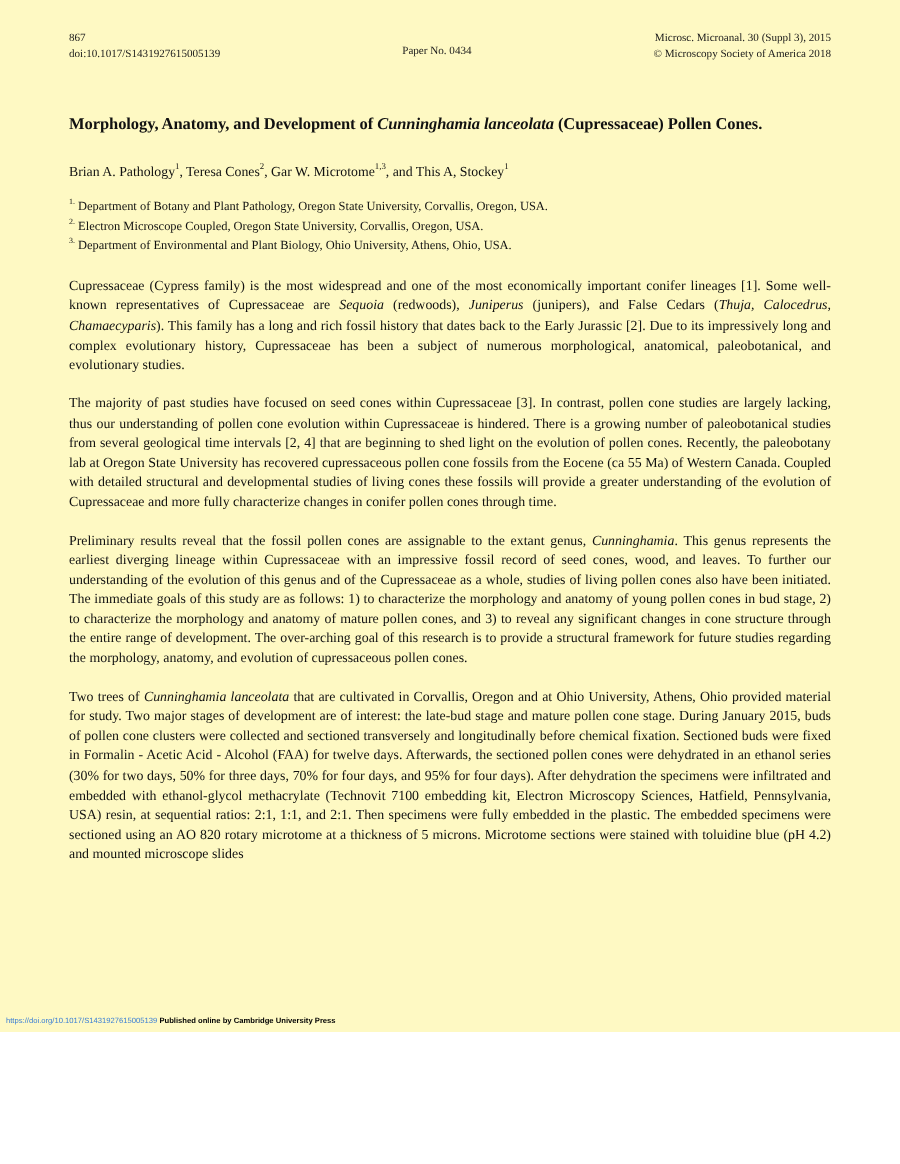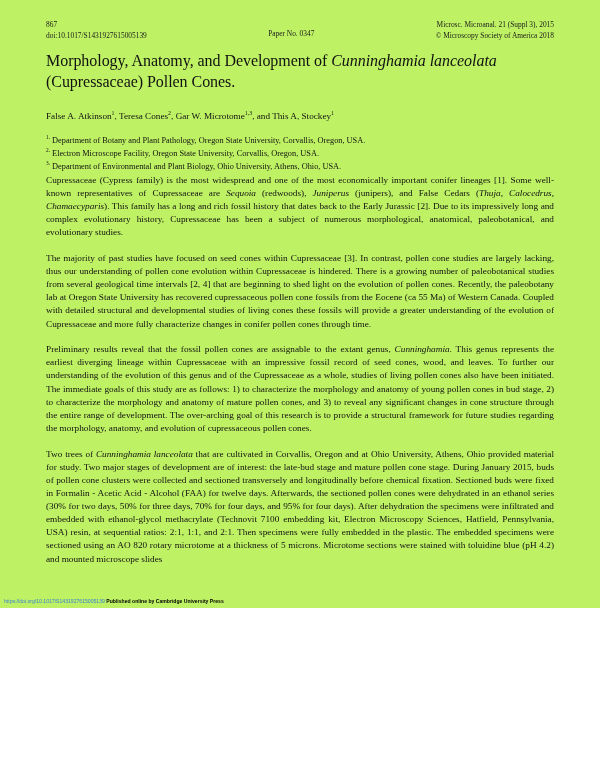--- a/index.html
+++ b/index.html
@@ -13,22 +13,22 @@
     position: relative;
     font-family: "Liberation Serif", "DejaVu Serif", serif;
     color: #111111;
     overflow: hidden;
   }
 
   .page {
     position: absolute;
     left: 0; top: 0;
     width: 600px;
-    height: 608px;
-    background: #bef264;
+    height: 688px;
+    background: #fef9c3;
   }
 
   .content {
     position: absolute;
     left: 46px;
     top: 20px;
     width: 508px;
   }
 
   
@@ -40,23 +40,23 @@
     line-height: 1.46;
     color: #1a1a1a;
   }
   .runhead-left { text-align: left; white-space: nowrap; }
   .runhead-mid  { text-align: center; padding-top: 8.6px; white-space: nowrap; }
   .runhead-right{ text-align: right; white-space: nowrap; }
   .runhead-line { display: block; }
 
   
   .title {
-    margin-top: 8px;
-    font-size: 16px;
-    font-weight: normal;
+    margin-top: 34px;
+    font-size: 11px;
+    font-weight: bold;
     line-height: 1.36;
     letter-spacing: -0.05px;
   }
   .title .it { font-style: italic; }
 
   
   .authors {
     margin-top: 17px;
     font-size: 9.2px;
     line-height: 1.4;
@@ -69,21 +69,21 @@
 
   
   .affils {
     margin-top: 12px;
     font-size: 8.3px;
     line-height: 1.56;
   }
   .affil { display: block; }
 
   
-  .body-block { }
+  .body-block { margin-top: 14px; }
   p.para {
     margin: 0 0 12.5px 0;
     font-size: 9.25px;
     line-height: 1.42;
     text-align: justify;
     text-justify: inter-word;
     hyphens: none;
   }
   p.para .it { font-style: italic; }
 
@@ -113,34 +113,34 @@
 
 <div class="page">
 
   <div class="content">
 
     <div class="runhead">
       <div class="runhead-left">
         <span class="runhead-line">867</span>
         <span class="runhead-line">doi:10.1017/S1431927615005139</span>
       </div>
-      <div class="runhead-mid">Paper No. 0347</div>
+      <div class="runhead-mid">Paper No. 0434</div>
       <div class="runhead-right">
-        <span class="runhead-line">Microsc. Microanal. 21 (Suppl 3), 2015</span>
+        <span class="runhead-line">Microsc. Microanal. 30 (Suppl 3), 2015</span>
         <span class="runhead-line">© Microscopy Society of America 2018</span>
       </div>
     </div>
 
     <h1 class="title"><span>Morphology, Anatomy, and Development of </span><span class="it">Cunninghamia lanceolata</span><span> (Cupressaceae) Pollen Cones.</span></h1>
 
-    <div class="authors"><span>False A. Atkinson</span><sup>1</sup><span>, </span><span>Teresa Cones</span><sup>2</sup><span>, </span><span>Gar W. Microtome</span><sup>1,3</sup><span>, and </span><span>This A, Stockey</span><sup>1</sup></div>
+    <div class="authors"><span>Brian A. Pathology</span><sup>1</sup><span>, </span><span>Teresa Cones</span><sup>2</sup><span>, </span><span>Gar W. Microtome</span><sup>1,3</sup><span>, and </span><span>This A, Stockey</span><sup>1</sup></div>
 
     <div class="affils">
       <span class="affil"><sup>1.</sup><span> Department of Botany and Plant Pathology, Oregon State University, Corvallis, Oregon, USA.</span></span>
-      <span class="affil"><sup>2.</sup><span> Electron Microscope Facility, Oregon State University, Corvallis, Oregon, USA.</span></span>
+      <span class="affil"><sup>2.</sup><span> Electron Microscope Coupled, Oregon State University, Corvallis, Oregon, USA.</span></span>
       <span class="affil"><sup>3.</sup><span> Department of Environmental and Plant Biology, Ohio University, Athens, Ohio, USA.</span></span>
     </div>
 
     <div class="body-block">
 
       <p class="para"><span>Cupressaceae (Cypress family) is the most widespread and one of the most economically important conifer lineages [1]. Some well-known representatives of Cupressaceae are </span><span class="it">Sequoia</span><span> (redwoods), </span><span class="it">Juniperus</span><span> (junipers), and False Cedars (</span><span class="it">Thuja, Calocedrus, Chamaecyparis</span><span>). This family has a long and rich fossil history that dates back to the Early Jurassic [2]. Due to its impressively long and complex evolutionary history, Cupressaceae has been a subject of numerous morphological, anatomical, paleobotanical, and evolutionary studies.</span></p>
 
       <p class="para"><span>The majority of past studies have focused on seed cones within Cupressaceae [3]. In contrast, pollen cone studies are largely lacking, thus our understanding of pollen cone evolution within Cupressaceae is hindered. There is a growing number of paleobotanical studies from several geological time intervals [2, 4] that are beginning to shed light on the evolution of pollen cones. Recently, the paleobotany lab at Oregon State University has recovered cupressaceous pollen cone fossils from the Eocene (ca 55 Ma) of Western Canada. Coupled with detailed structural and developmental studies of living cones these fossils will provide a greater understanding of the evolution of Cupressaceae and more fully characterize changes in conifer pollen cones through time.</span></p>
 
       <p class="para"><span>Preliminary results reveal that the fossil pollen cones are assignable to the extant genus, </span><span class="it">Cunninghamia</span><span>. This genus represents the earliest diverging lineage within Cupressaceae with an impressive fossil record of seed cones, wood, and leaves. To further our understanding of the evolution of this genus and of the Cupressaceae as a whole, studies of living pollen cones also have been initiated. The immediate goals of this study are as follows: 1) to characterize the morphology and anatomy of young pollen cones in bud stage, 2) to characterize the morphology and anatomy of mature pollen cones, and 3) to reveal any significant changes in cone structure through the entire range of development. The over-arching goal of this research is to provide a structural framework for future studies regarding the morphology, anatomy, and evolution of cupressaceous pollen cones.</span></p>

